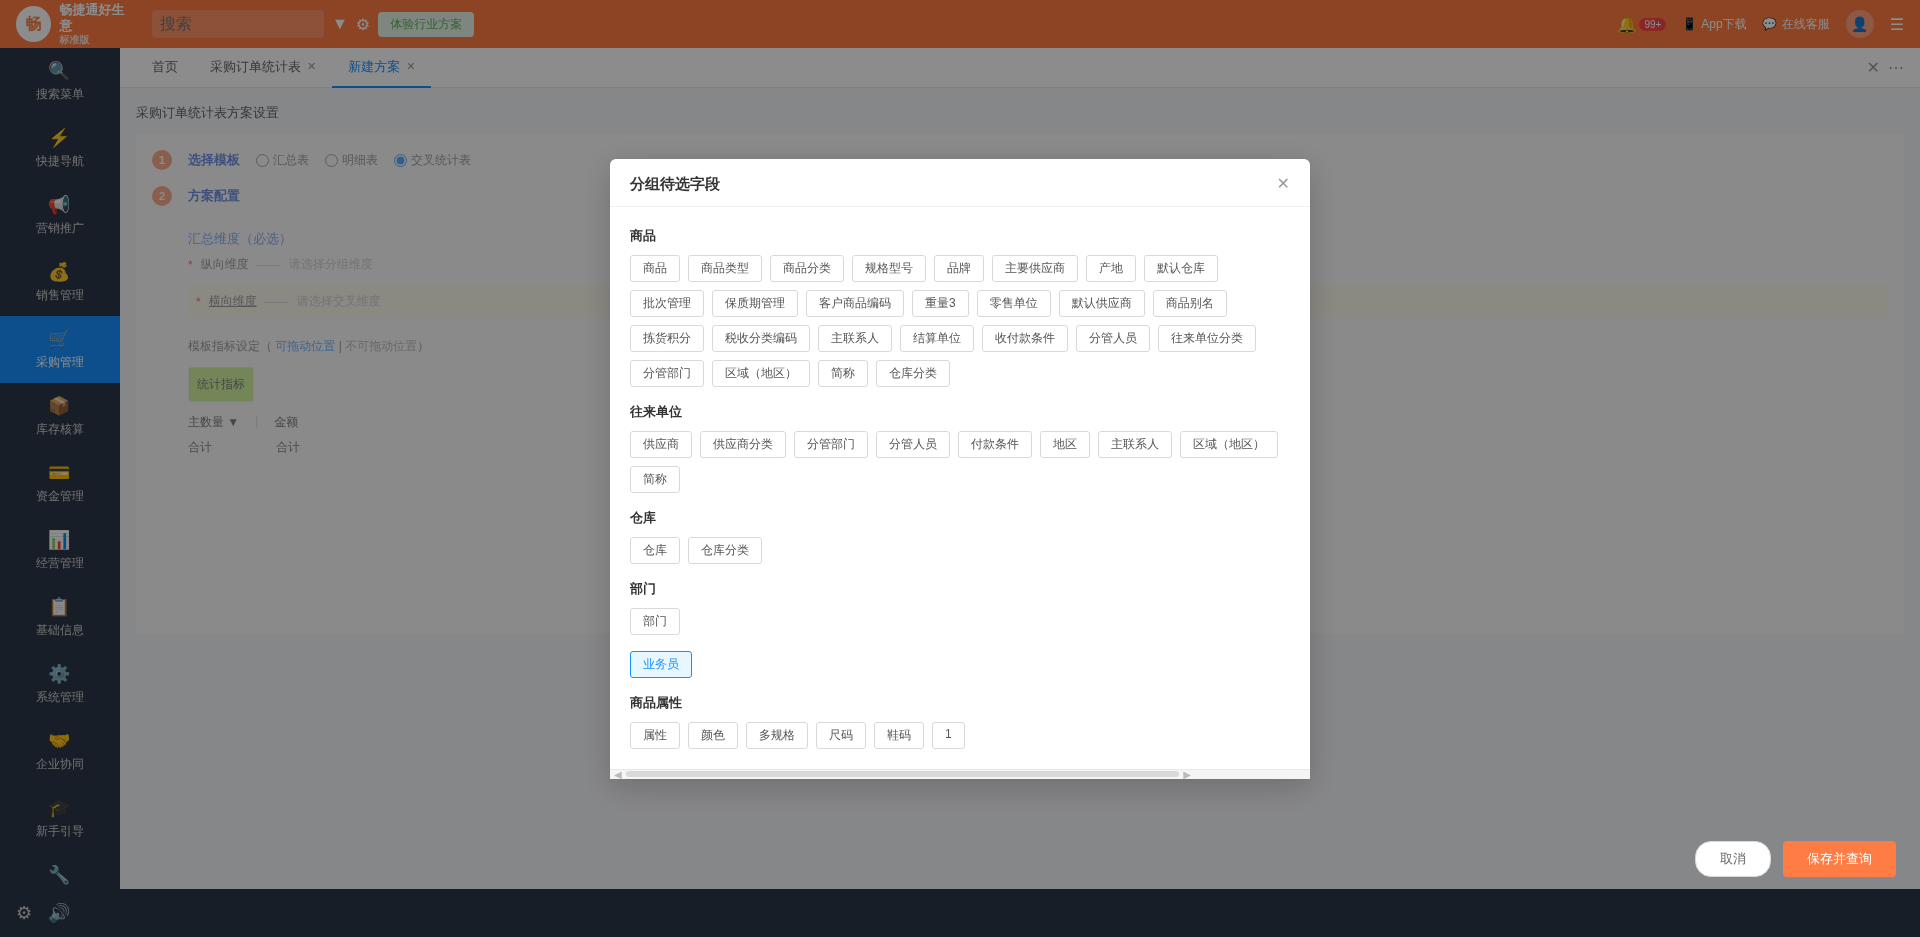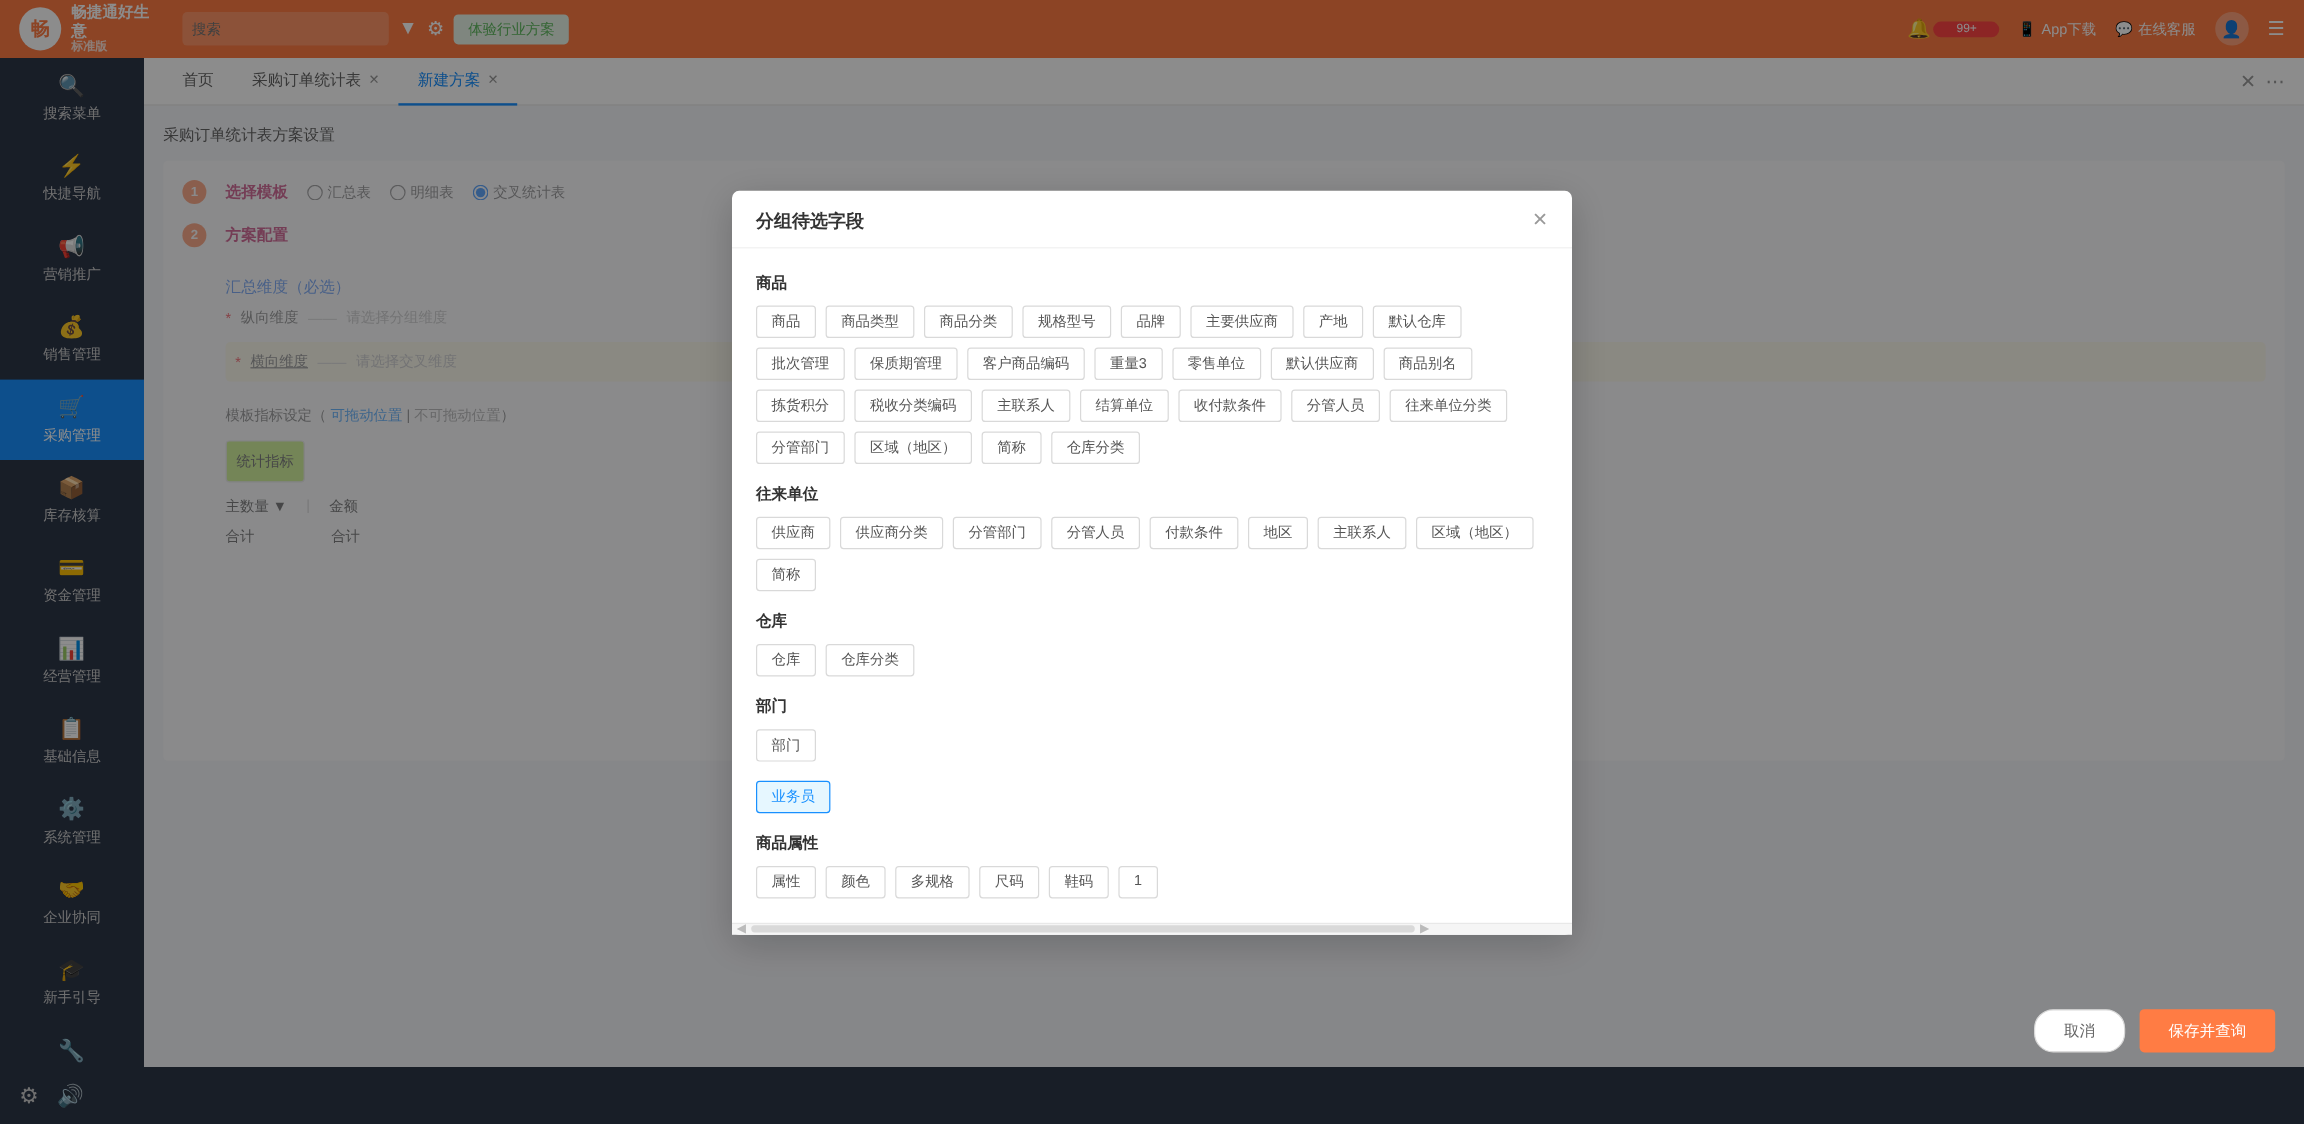--- a/index.html
+++ b/index.html
@@ -33,38 +33,38 @@
     }
     .logo-text { color: #fff; font-size: 13px; font-weight: bold; line-height: 1.2; }
     .header-search {
       background: rgba(255,255,255,0.2);
       border: none;
       border-radius: 4px;
       height: 28px;
       width: 172px;
       color: #fff;
       padding: 0 8px;
-      font-size: 12px;
+      font-size: 16px;
     }
     .header-center { display: flex; align-items: center; gap: 8px; margin-left: 16px; }
     .header-right { margin-left: auto; display: flex; align-items: center; gap: 16px; color: #fff; font-size: 12px; }
     .header-btn {
       background: #e8f4e8;
       color: #5cb85c;
       border: none;
       border-radius: 4px;
       padding: 4px 12px;
       cursor: pointer;
       font-size: 12px;
     }
     .badge {
       background: #ff4444;
       color: #fff;
       border-radius: 8px;
-      padding: 1px 19px;
+      padding: 1px 5px;
       font-size: 10px;
       margin-left: 2px;
     }
 
     
     .nav-tabs-bar {
       height: 40px;
       background: #fff;
       border-bottom: 1px solid #e8e8e8;
       display: flex;
@@ -174,21 +174,21 @@
     }
     .step-num {
       background: #ff7c44;
       color: #fff;
       width: 20px; height: 20px;
       border-radius: 50%;
       display: flex; align-items: center; justify-content: center;
       font-size: 11px;
       font-weight: bold;
     }
-    .step-label { font-size: 13px; color: #be185d; font-weight: bold; }
+    .step-label { font-size: 13px; color: #1d4ed8; font-weight: bold; }
     .radio-group { display: flex; gap: 16px; align-items: center; }
     .radio-item { display: flex; align-items: center; gap: 4px; font-size: 12px; color: #666; }
 
     
     .modal-overlay {
       position: fixed;
       top: 0; left: 0; right: 0; bottom: 0;
       background: rgba(0,0,0,0.45);
       z-index: 1000;
       display: flex;

